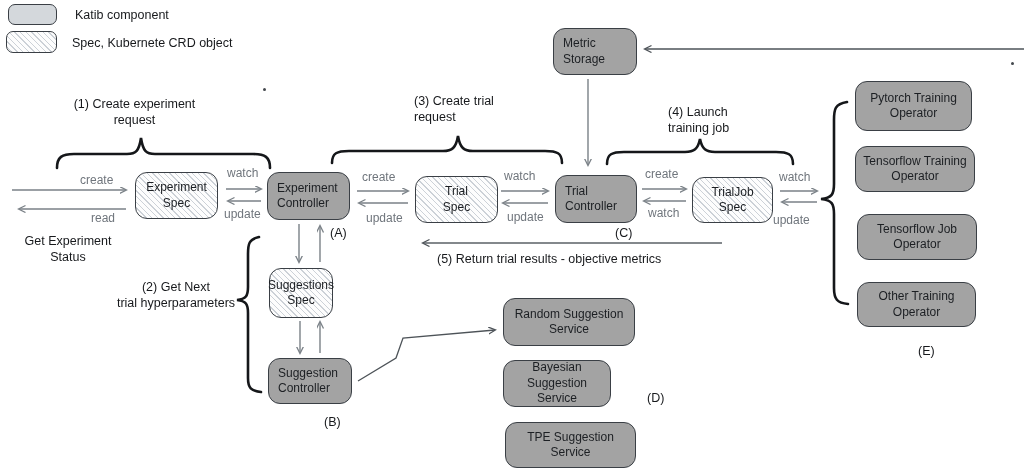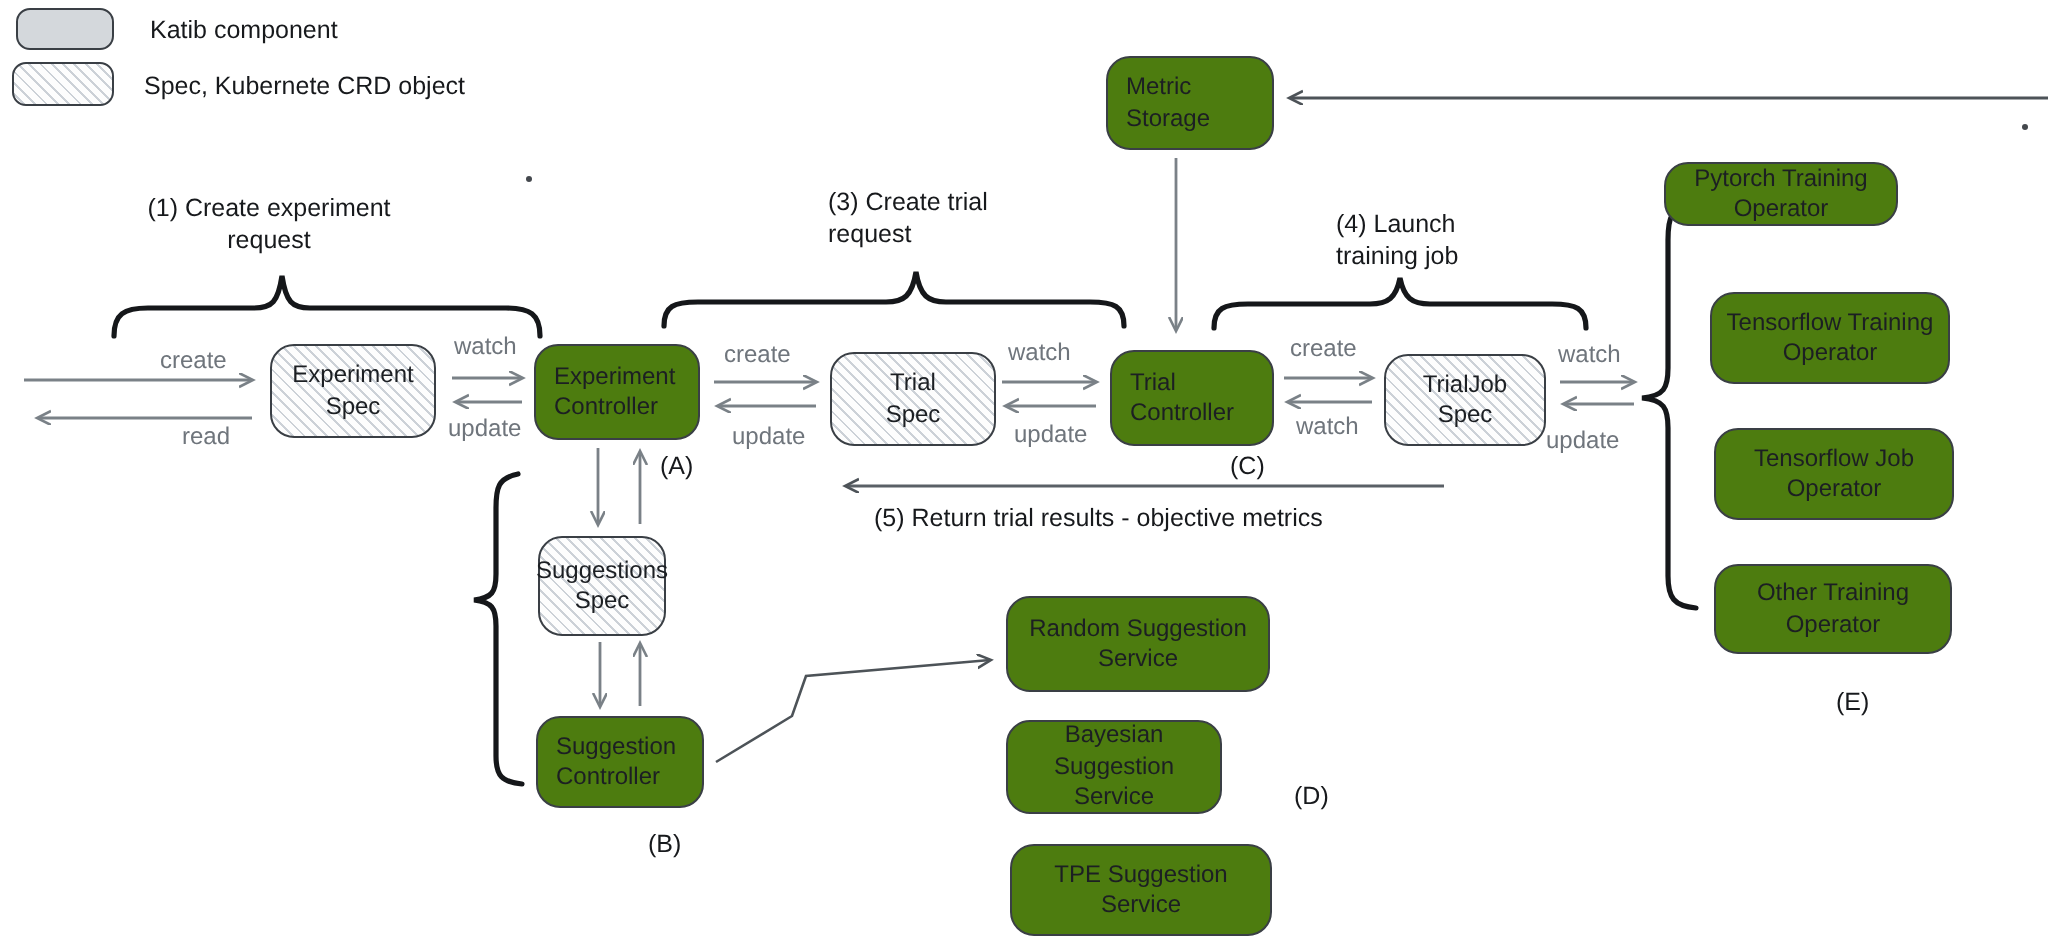--- a/index.html
+++ b/index.html
@@ -8,21 +8,21 @@
     font-family:"Liberation Sans", sans-serif; color:#1f2226; overflow:hidden;
   }
   svg.layer { position:absolute; left:0; top:0; width:1024px; height:474px; }
   .node {
     position:absolute; box-sizing:border-box;
     border:1.6px solid #3a3f45; border-radius:12px;
     display:flex; align-items:center; justify-content:center;
     text-align:center; font-size:12px; line-height:15.5px;
     white-space:pre-line; color:#1c1f23; z-index:2;
   }
-  .node.solid { background:#4d7c0f; }
+  .node.solid { background:#a3a3a3; }
   .node.hatched {
     background-color:#fdfdfd;
     background-image:repeating-linear-gradient(45deg,
       rgba(0,0,0,0) 0px, rgba(0,0,0,0) 3px, #ccd1d7 3px, #ccd1d7 4px);
   }
   .node.left { justify-content:flex-start; text-align:left; padding-left:9px; }
   .swatch { position:absolute; box-sizing:border-box; border:1.6px solid #3a3f45; border-radius:7px; z-index:2; }
   .ann { position:absolute; font-size:12.5px; line-height:15.5px; white-space:pre-line; color:#17191c; z-index:3; }
   .ann.center { text-align:center; }
   .elabel { position:absolute; font-size:12px; color:#6f757c; z-index:3; white-space:nowrap; }
@@ -102,36 +102,40 @@
   <div class="node hatched" style="left:269px; top:268px; width:64px; height:50px;">Suggestions
 Spec</div>
   <div class="node solid left" style="left:268px; top:358px; width:84px; height:46px;">Suggestion
 Controller</div>
   <div class="node solid" style="left:503px; top:298px; width:132px; height:48px;">Random Suggestion
 Service</div>
   <div class="node solid" style="left:503px; top:360px; width:108px; height:47px;">Bayesian Suggestion
 Service</div>
   <div class="node solid" style="left:505px; top:422px; width:131px; height:46px;">TPE Suggestion
 Service</div>
-  <div class="node solid" style="left:832px; top:81px; width:117px; height:32px;">Pytorch Training
+  <div class="node solid" style="left:855px; top:81px; width:117px; height:50px;">Pytorch Training
 Operator</div>
   <div class="node solid" style="left:855px; top:146px; width:120px; height:46px;">Tensorflow Training
 Operator</div>
   <div class="node solid" style="left:857px; top:214px; width:120px; height:46px;">Tensorflow Job
 Operator</div>
   <div class="node solid" style="left:857px; top:282px; width:119px; height:45px;">Other Training
 Operator</div>
 
   <div class="ann center" style="left:62px; top:97px; width:145px;">(1) Create experiment
 request</div>
   <div class="ann" style="left:414px; top:94px;">(3) Create trial
 request</div>
   <div class="ann" style="left:668px; top:105px;">(4) Launch
 training job</div>
   <div class="ann" style="left:437px; top:252px;">(5) Return trial results - objective metrics</div>
+  <div class="ann center" style="left:12px; top:234px; width:112px;">Get Experiment
+Status</div>
+  <div class="ann center" style="left:105px; top:280px; width:142px;">(2) Get Next
+trial hyperparameters</div>
   <div class="ann" style="left:330px; top:226px;">(A)</div>
   <div class="ann" style="left:324px; top:415px;">(B)</div>
   <div class="ann" style="left:615px; top:226px;">(C)</div>
   <div class="ann" style="left:647px; top:391px;">(D)</div>
   <div class="ann" style="left:918px; top:344px;">(E)</div>
 
   <div class="elabel" style="left:80px; top:173px;">create</div>
   <div class="elabel" style="left:91px; top:211px;">read</div>
   <div class="elabel" style="left:227px; top:166px;">watch</div>
   <div class="elabel" style="left:224px; top:207px;">update</div>

